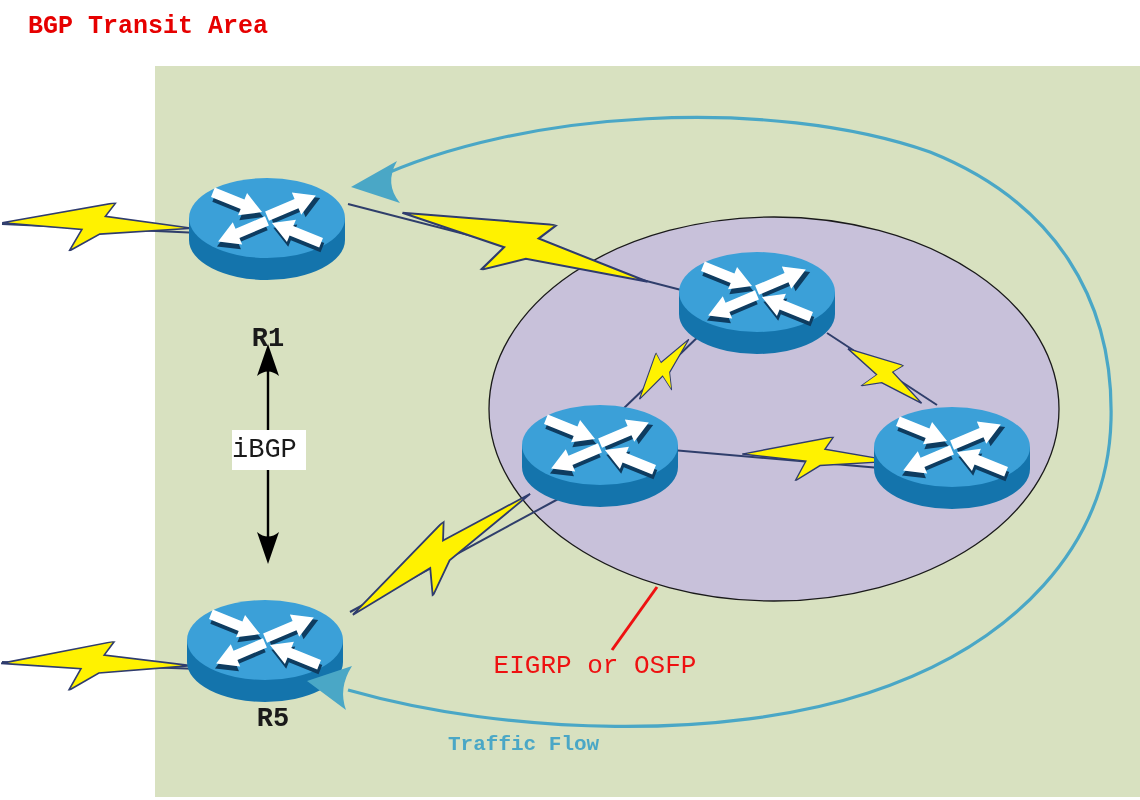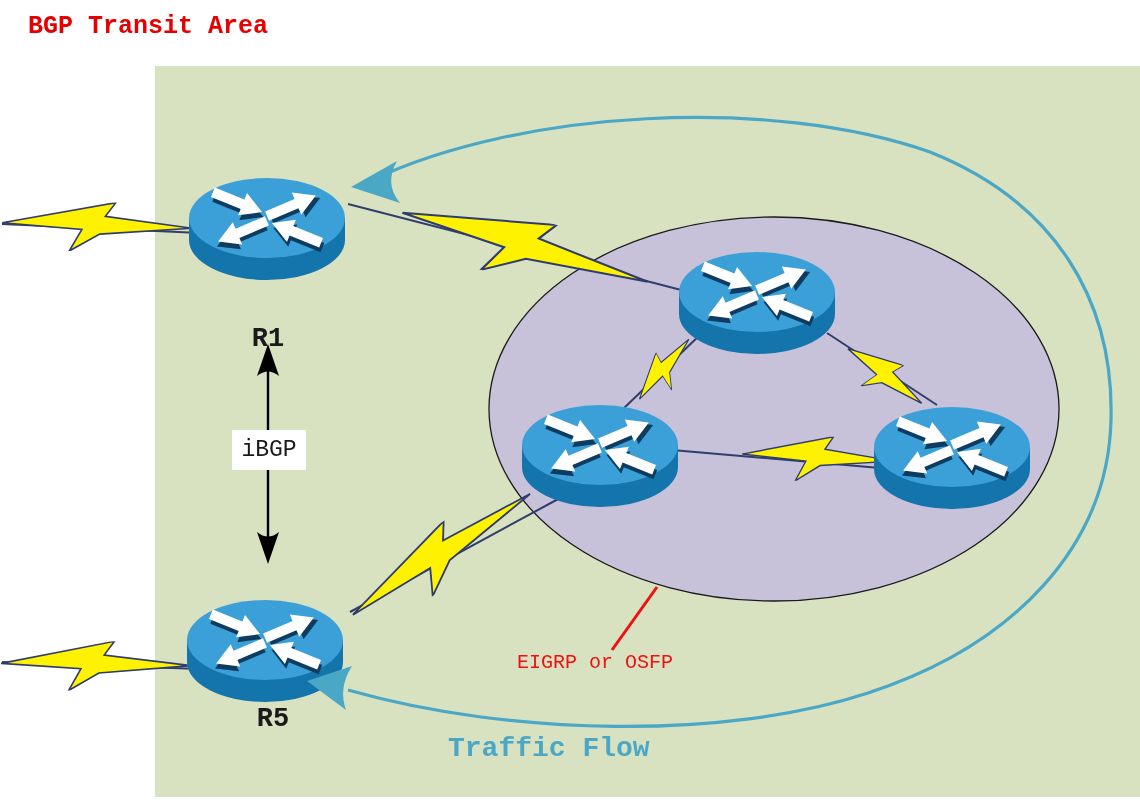--- a/index.html
+++ b/index.html
@@ -5,24 +5,24 @@
   html,body{margin:0;padding:0;background:#fff;}
   .stage{position:relative;width:1140px;height:800px;background:#fff;overflow:hidden;
          font-family:Liberation Mono, monospace;}
   .stage svg.layer{position:absolute;left:0;top:0;}
   .lbl{position:absolute;white-space:nowrap;}
   .title{left:28px;top:12px;font-size:25px;font-weight:bold;color:var(--title-red);}
   .transit{left:495px;top:74px;width:300px;text-align:center;font-size:29px;color:var(--text-black);}
   .rlabel{width:80px;text-align:center;font-size:27px;font-weight:bold;color:var(--text-black);}
   .r1{left:228px;top:280px;margin-top:44px;}
   .r5{left:233px;top:704px;}
-  .ibgp{left:232px;top:430px;width:74px;height:40px;background:#fff;text-align:center;
-        line-height:40px;font-size:23px;color:var(--text-black);}
-  .igp{left:490px;top:651px;width:210px;text-align:center;font-size:20px;color:var(--label-red);}
-  .traffic{left:448px;top:733px;font-size:28px;font-weight:bold;color:var(--traffic-teal);}
+  .ibgp{left:232px;top:430px;width:74px;height:40px;background:#fff;text-align:left;
+        line-height:40px;font-size:27px;color:var(--text-black);}
+  .igp{left:490px;top:651px;width:210px;text-align:center;font-size:26px;color:var(--label-red);}
+  .traffic{left:448px;top:733px;font-size:21px;font-weight:bold;color:var(--traffic-teal);}
 </style>
 </head>
 <body>
 
 <div class="stage">
 
   <svg class="layer" width="1140" height="800" viewBox="0 0 1140 800">
     <defs>
 
       <symbol id="bolt" viewBox="0 0 190 50" preserveAspectRatio="none">

